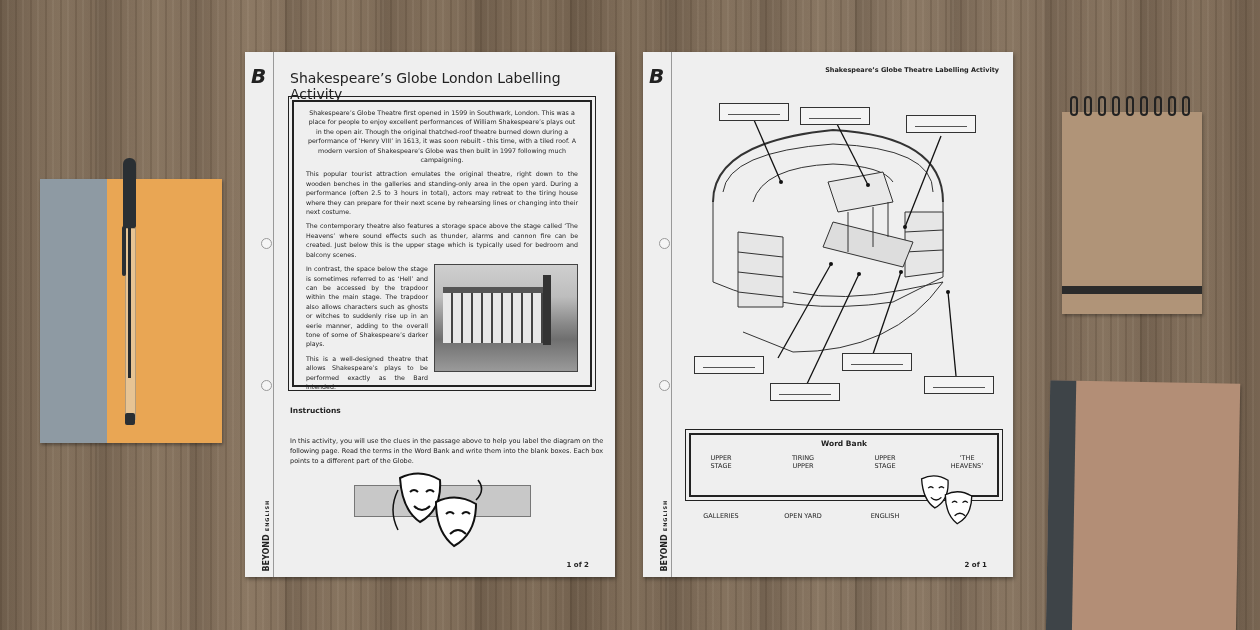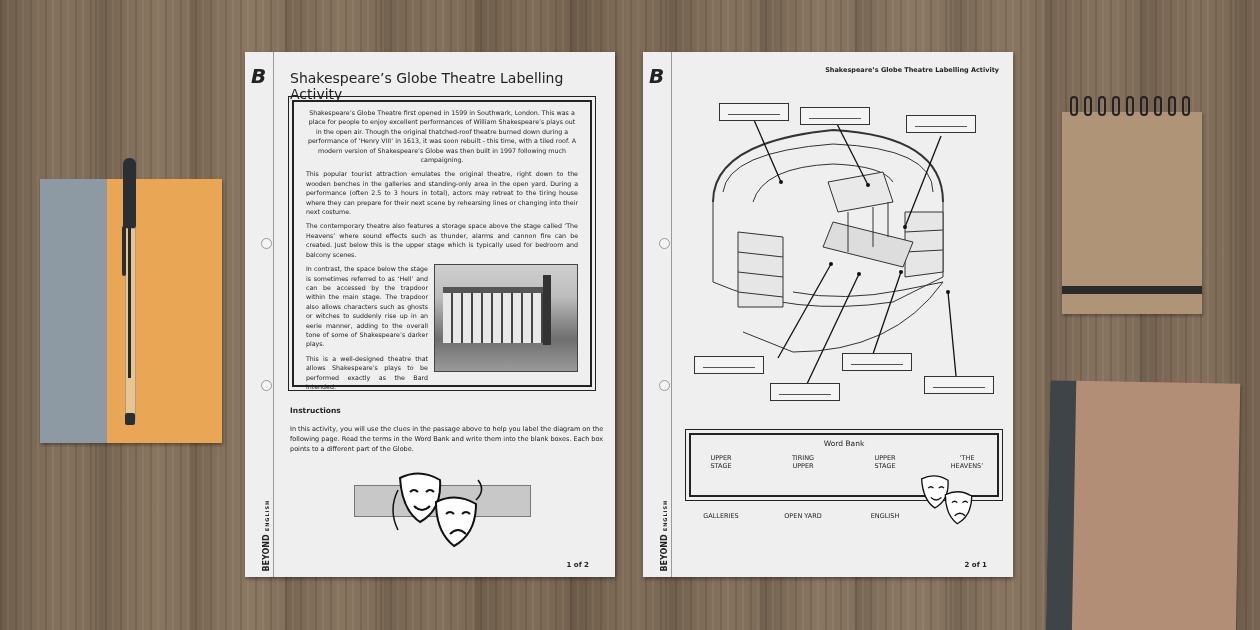--- a/index.html
+++ b/index.html
@@ -43,30 +43,30 @@
   .framebox:before{content:"";position:absolute;left:-6px;top:-6px;right:-6px;bottom:-6px;border:1px solid #222;}
   .passage{left:47px;top:48px;width:300px;height:287px;padding:6px 12px;font-size:6.3px;line-height:9.4px;color:#222;}
   .passage p{margin:0 0 5px 0;text-align:justify;}
   .passage p.first{text-align:center;}
   .flex-par{display:flex;gap:6px;}
   .flex-par .txt{width:148px;}
   .photo{width:142px;height:106px;background:linear-gradient(180deg,#cfcfcf 0%,#bdbdbd 30%,#8a8a8a 55%,#6f6f6f 70%,#9a9a9a 100%);position:relative;border:1px solid #444;flex-shrink:0;}
   .photo .bld{position:absolute;left:8px;top:22px;width:104px;height:50px;background:repeating-linear-gradient(90deg,#e8e8e8 0 8px,#444 8px 10px);border-top:6px solid #555;}
   .photo .tower{position:absolute;left:108px;top:10px;width:8px;height:70px;background:#333;}
   .instr-h{position:absolute;left:45px;top:354px;font-size:7.5px;font-weight:bold;color:#222;}
-  .instr{position:absolute;left:45px;top:372px;width:315px;font-size:6.5px;line-height:10px;color:#222;}
+  .instr{position:absolute;left:45px;top:384px;width:315px;font-size:6.5px;line-height:10px;color:#222;}
   .banner{position:absolute;left:109px;top:433px;width:175px;height:30px;background:#c8c8c8;border:1px solid #777;}
   .masks{position:absolute;left:145px;top:418px;}
   
   .title2{position:absolute;right:14px;top:14px;font-size:6.5px;font-weight:bold;color:#222;}
   .lbl{position:absolute;width:70px;height:18px;border:1px solid #333;background:#f4f4f4;box-sizing:border-box;}
   .lbl:after{content:"";position:absolute;left:8px;right:8px;bottom:5px;border-bottom:1px solid #555;}
   .diagram{position:absolute;left:0;top:0;}
   .wordbank{left:46px;top:381px;width:310px;height:64px;padding:4px 10px;}
-  .wb-title{text-align:center;font-size:7.5px;font-weight:normal;color:#222;margin-bottom:6px;}
+  .wb-title{text-align:center;font-size:7.5px;font-weight:bold;color:#222;margin-bottom:6px;}
   .wb-grid{display:grid;grid-template-columns:repeat(4,1fr);row-gap:12px;font-size:6.5px;color:#222;text-align:center;gap:42px;}
   .masks2{position:absolute;left:272px;top:420px;}
 </style>
 </head>
 <body>
 
 <div class="abs nb-left">
     <div class="spine"></div>
   </div>
 <div class="abs pen">
@@ -92,21 +92,21 @@
 </div>
 <div class="abs nb-right">
     <div class="spine"></div>
   </div>
 
 <div class="abs page p1">
   <div class="margin"></div>
   <div class="hole" style="top:186px"></div>
   <div class="hole" style="top:328px"></div>
   <div class="logo">B</div>
-  <div class="title1"><span>Shakespeare’s Globe Theatre Labelling </span><b>Activity</b></div>
+  <div class="title1"><span>Shakespeare’s Globe London Labelling </span><b>Activity</b></div>
   <div class="framebox passage">
     <p class="first">Shakespeare’s Globe Theatre first opened in 1599 in Southwark, London. This was a place for people to enjoy excellent performances of William Shakespeare’s plays out in the open air. Though the original thatched-roof theatre burned down during a performance of ‘Henry VIII’ in 1613, it was soon rebuilt - this time, with a tiled roof. A modern version of Shakespeare’s Globe was then built in 1997 following much campaigning.</p>
     <p>This popular tourist attraction emulates the original theatre, right down to the wooden benches in the galleries and standing-only area in the open yard. During a performance (often 2.5 to 3 hours in total), actors may retreat to the tiring house where they can prepare for their next scene by rehearsing lines or changing into their next costume.</p>
     <p>The contemporary theatre also features a storage space above the stage called ‘The Heavens’ where sound effects such as thunder, alarms and cannon fire can be created. Just below this is the upper stage which is typically used for bedroom and balcony scenes.</p>
     <div class="flex-par">
       <div class="txt">
         <p>In contrast, the space below the stage is sometimes referred to as ‘Hell’ and can be accessed by the trapdoor within the main stage. The trapdoor also allows characters such as ghosts or witches to suddenly rise up in an eerie manner, adding to the overall tone of some of Shakespeare’s darker plays.</p>
         <p>This is a well-designed theatre that allows Shakespeare’s plays to be performed exactly as the Bard intended.</p>
       </div>
       <div class="photo">

